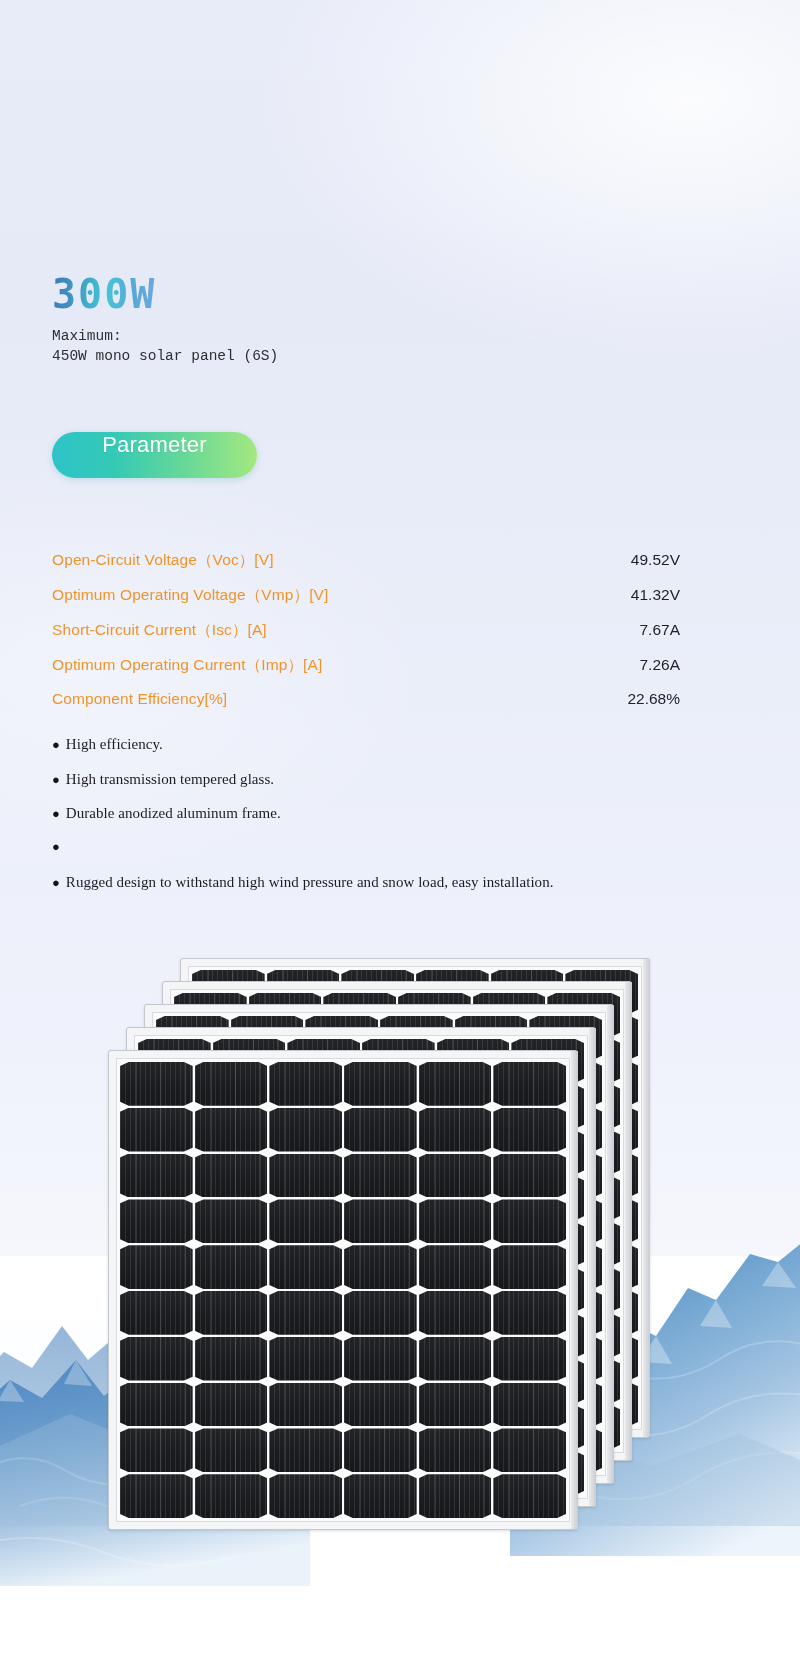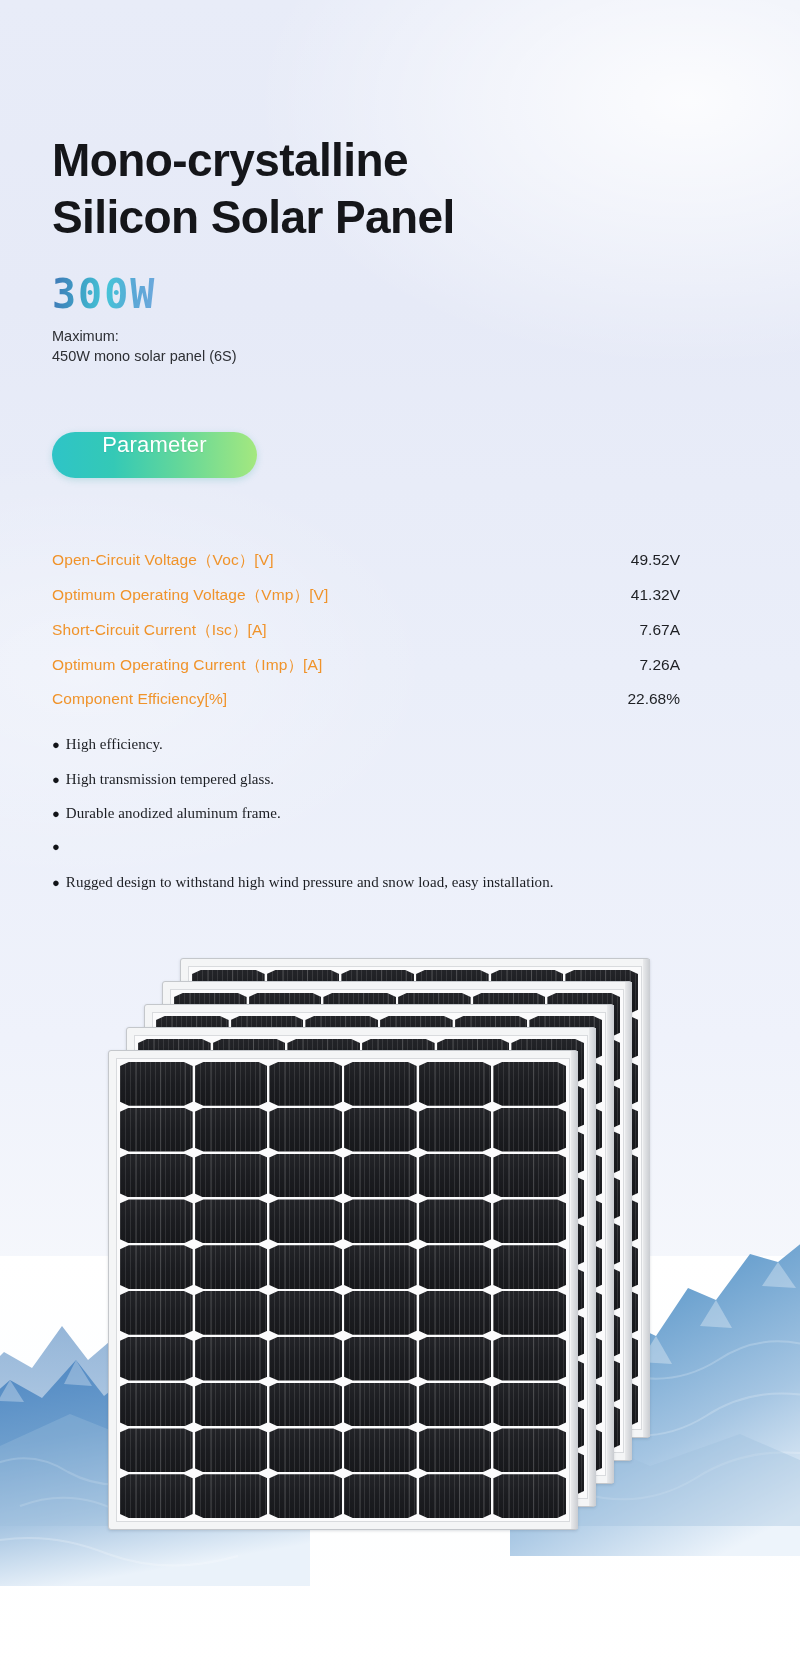--- a/index.html
+++ b/index.html
@@ -50,21 +50,21 @@
     font-family:"DejaVu Sans Mono", monospace;
     font-size:40px; line-height:44px; font-weight:bold;
     letter-spacing:2px;
     background:linear-gradient(95deg,#3f77b6 0%,#3fa8c9 32%,#46c4d8 52%,#5aa7d6 78%,#6fa9dd 100%);
     -webkit-background-clip:text; background-clip:text;
     -webkit-text-fill-color:transparent; color:transparent;
   }
 
   .maxblock {
     position:absolute; left:52px; top:326px;
-    font-size:14.5px; line-height:20px; color:#2d2f34;
+    font-size:14.5px; line-height:20px; color:#2d2f34;font-family:Liberation Mono, monospace;
   }
 
   
   .param-pill {
     position:absolute; left:52px; top:432px;
     width:205px; height:46px; border-radius:23px;
     background:linear-gradient(90deg,#2ec4c7 0%,#34c9b6 30%,#63d79a 62%,#a4e87f 100%);
     display:flex; justify-content:center;
     box-shadow:0 2px 7px rgba(60,170,170,.26);
   }
@@ -192,24 +192,20 @@
       </svg>
     </div>
 
     <div class="mtn" style="left:0; bottom:150px; opacity:.35;">
       <svg width="800" height="170" viewBox="0 0 800 170">
         <path d="M0,90 L70,58 L140,86 L220,46 L300,90 L380,62 L470,104 L560,70 L650,110 L740,78 L800,104 L800,170 L0,170 Z" fill="#9dbfdd"></path>
       </svg>
     </div>
   </div>
 
-  <h1 class="title">
-    <span class="l1">Mono-crystalline</span>
-    <span class="l2">Silicon Solar Panel</span>
-  </h1>
 
   <div class="watt">300W</div>
 
   <div class="maxblock">
     <div>Maximum:</div>
     <div>450W mono solar panel (6S)</div>
   </div>
 
   <div class="param-pill">
     <span>Parameter</span>

